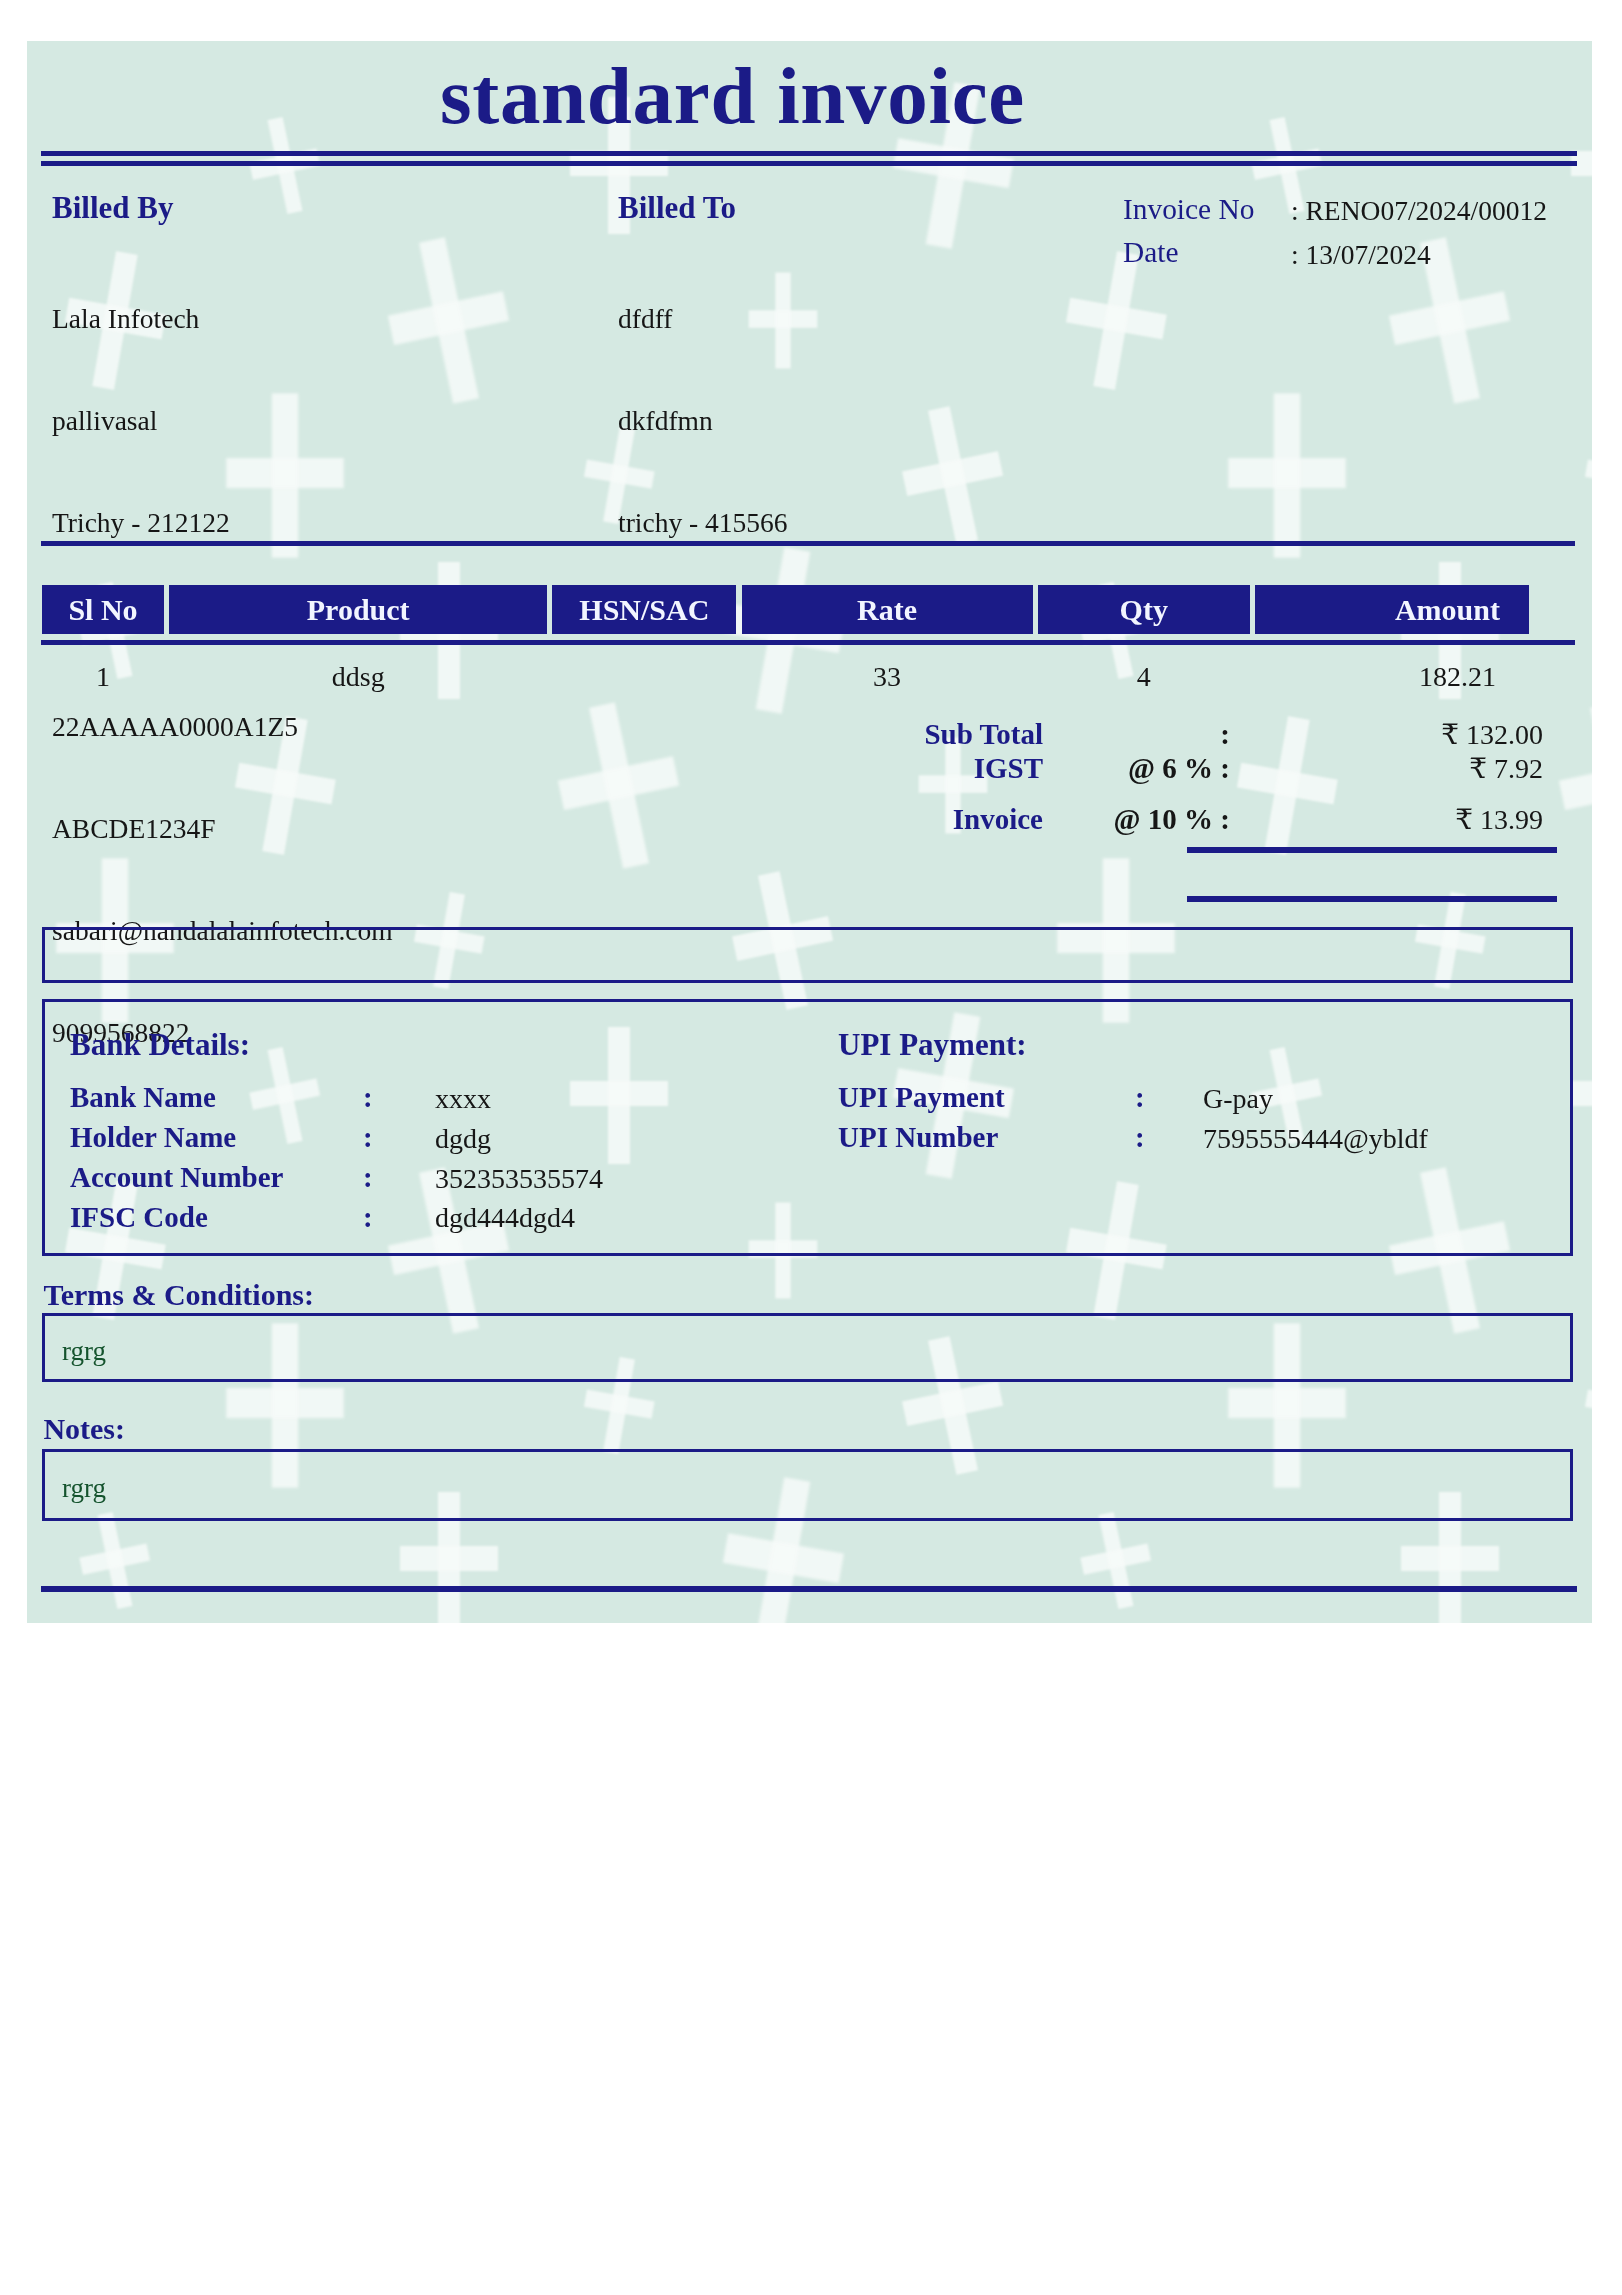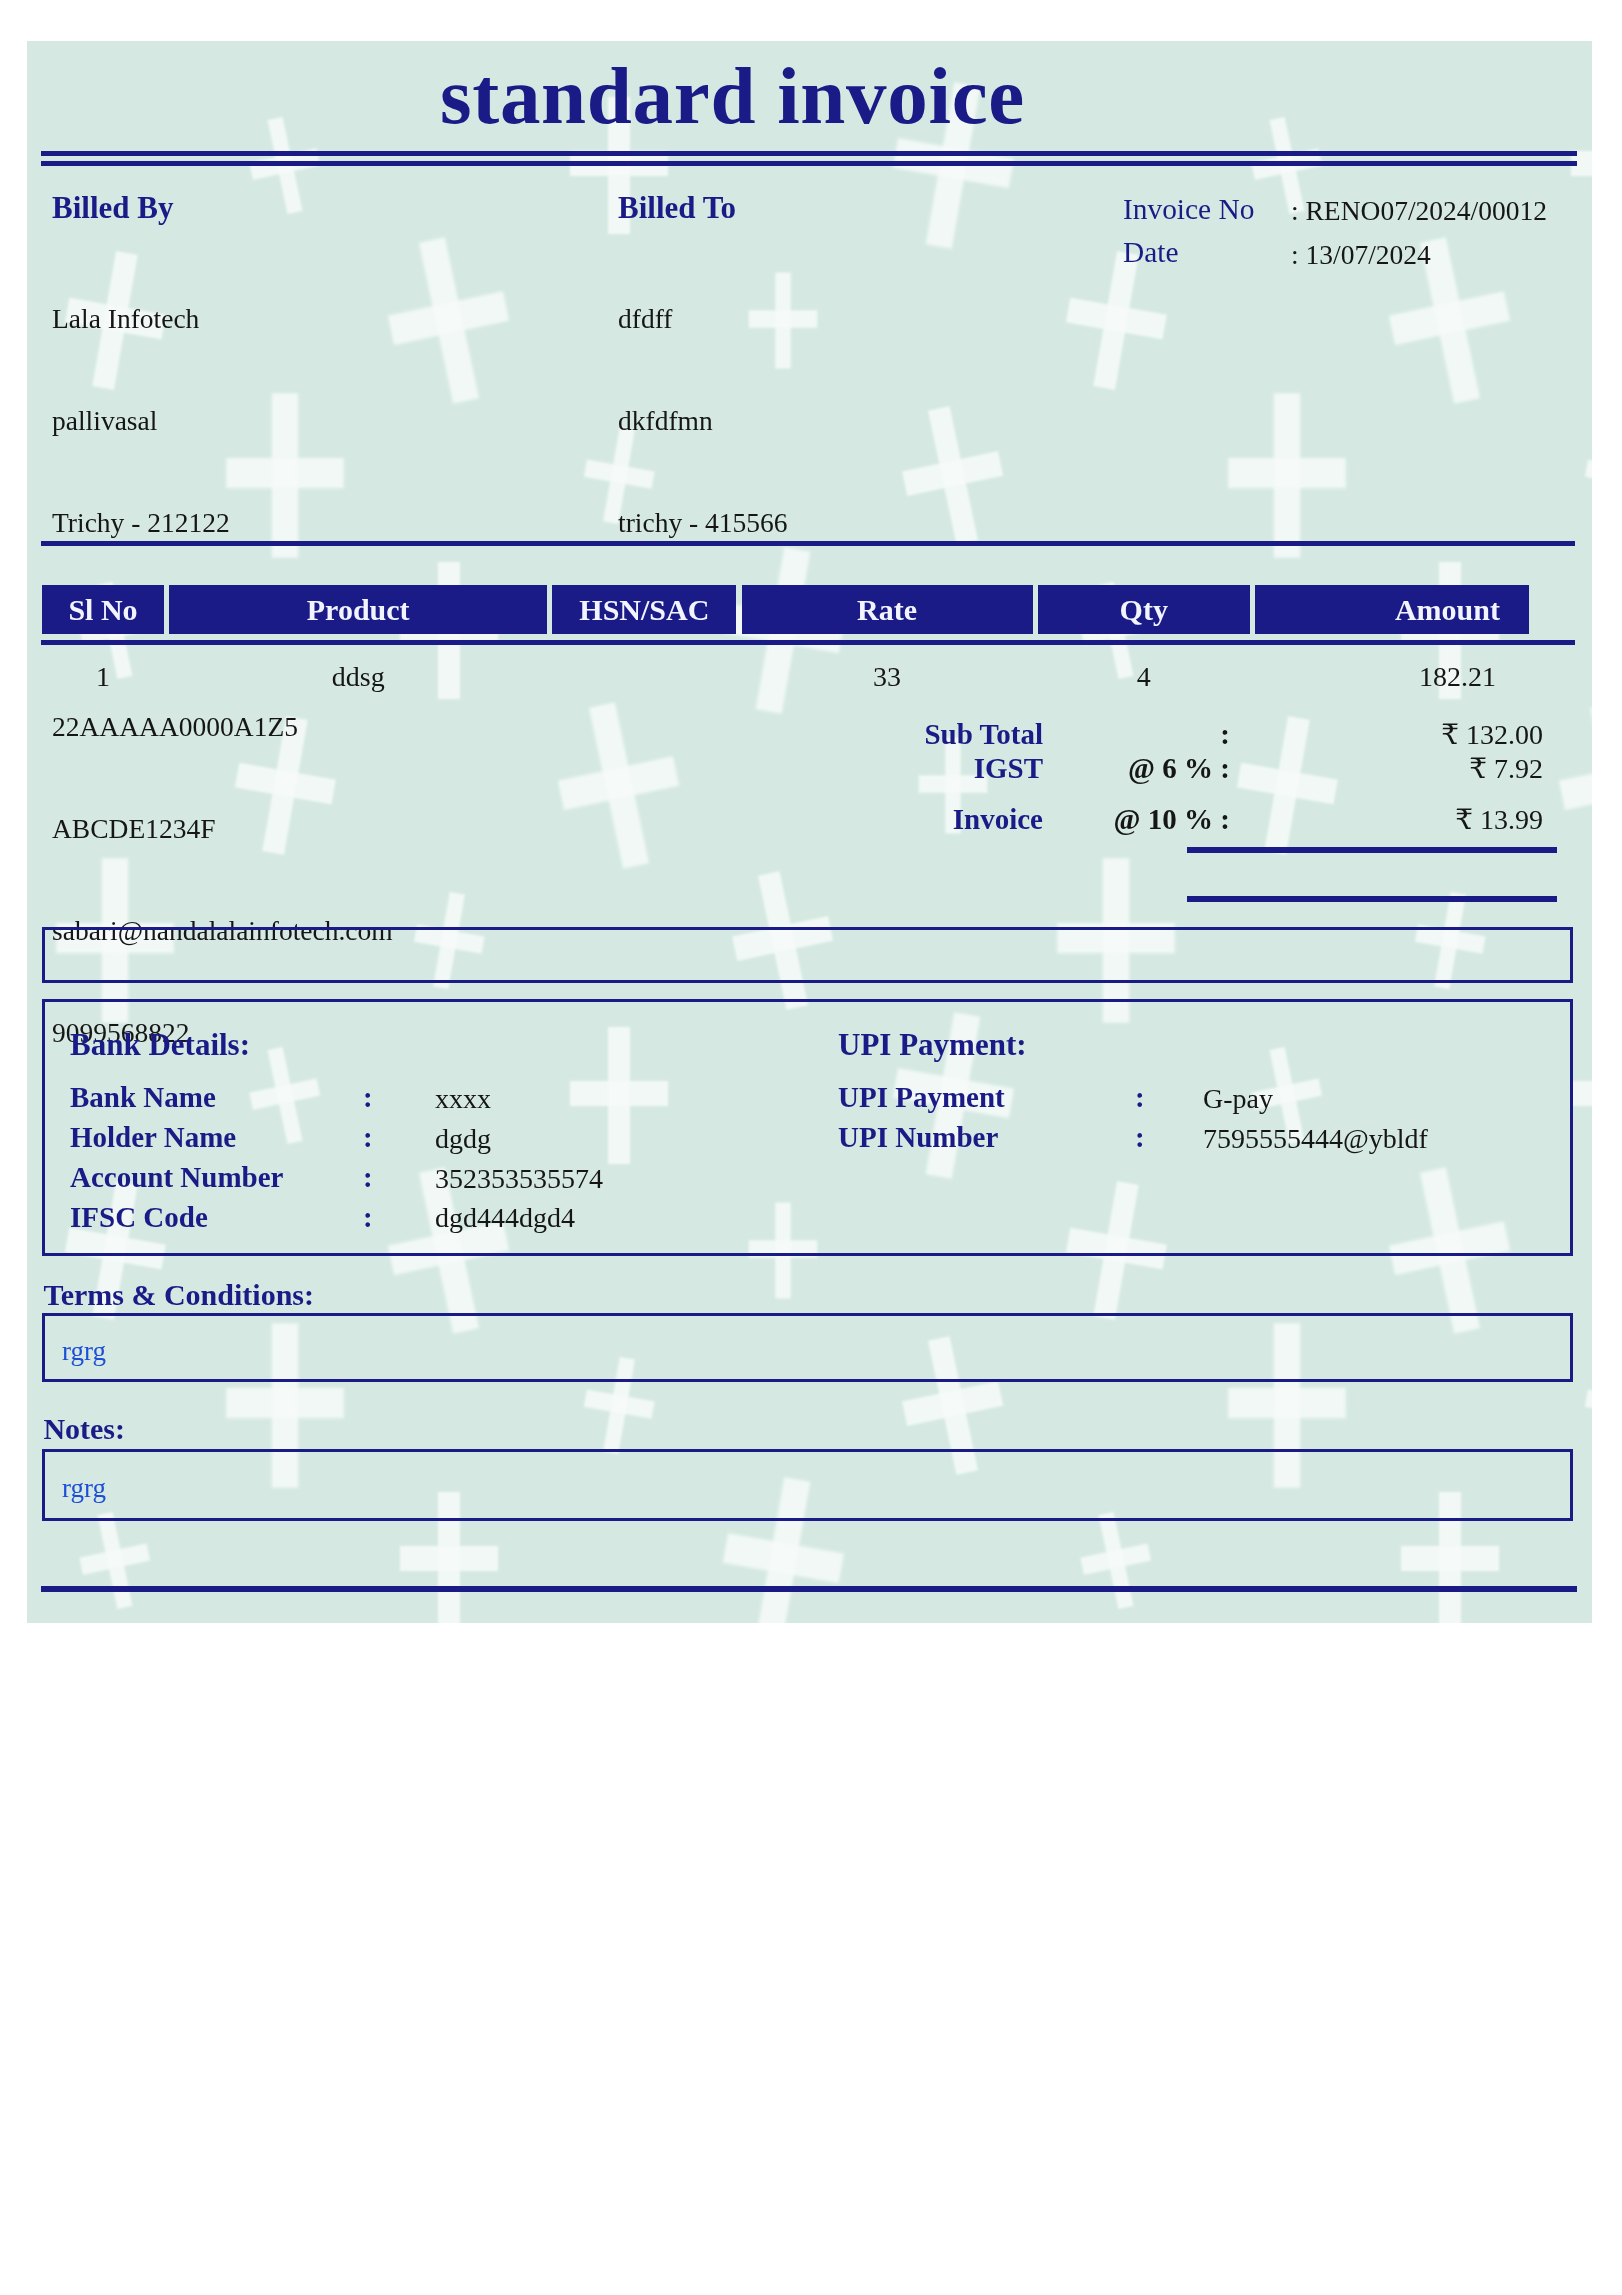--- a/index.html
+++ b/index.html
@@ -28,21 +28,21 @@
   .trow .c5{justify-content:flex-end;padding-right:33px;box-sizing:border-box;}
   .thead .c5{justify-content:flex-end;padding-right:29px;box-sizing:border-box;}
   .totrow{position:absolute;left:0;width:1565px;height:31px;}
   .tot-label{position:absolute;left:15px;width:1001px;text-align:right;font-size:29px;font-weight:bold;color:#1b1b87;}
   .tot-mid{position:absolute;left:876px;width:327px;text-align:right;font-size:29px;font-weight:bold;color:#161616;}
   .tot-val{position:absolute;left:1178px;width:338px;text-align:right;font-size:28px;color:#161616;}
   .itline{position:absolute;left:1160px;width:370px;height:5.9px;background:#1b1b87;}
   .box{position:absolute;left:15px;width:1531px;border:3.9px solid #1b1b87;box-sizing:border-box;background:transparent;}
   .banklabel{font-size:29px;font-weight:bold;color:#1b1b87;}
   .bankval{font-size:28px;color:#161616;}
-  .boxtext{font-size:27px;color:#1d4ed8;}
+  .boxtext{font-size:27px;color:#14532d;}
   .thanks{position:absolute;top:1502px;left:0;width:100%;text-align:center;
           font-size:33px;font-weight:bold;color:#1b1b87;}
 </style>
 </head>
 <body>
 
 <div class="page">
   <div class="sheet">
     <div class="pattern">
         <div class="cross" style="left: 209px; top: 56px; transform: scale(0.7) rotate(-12deg);"></div>

